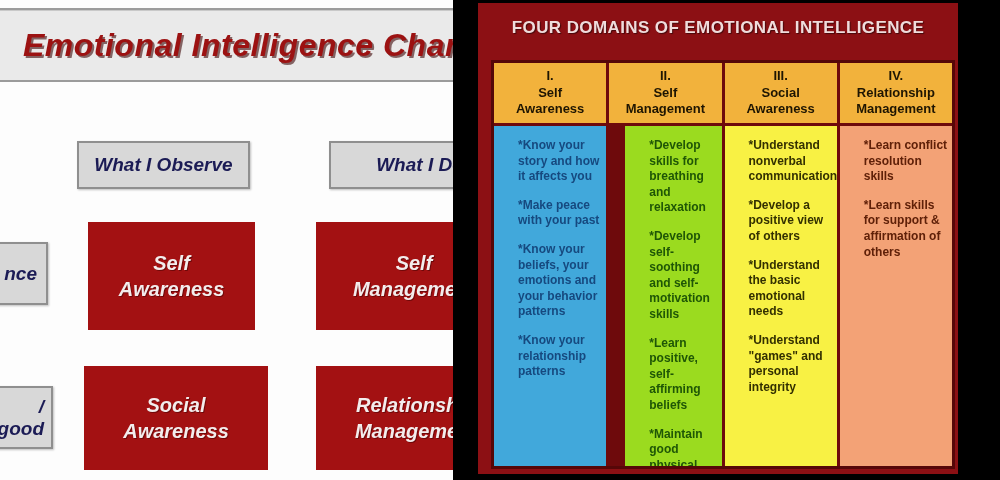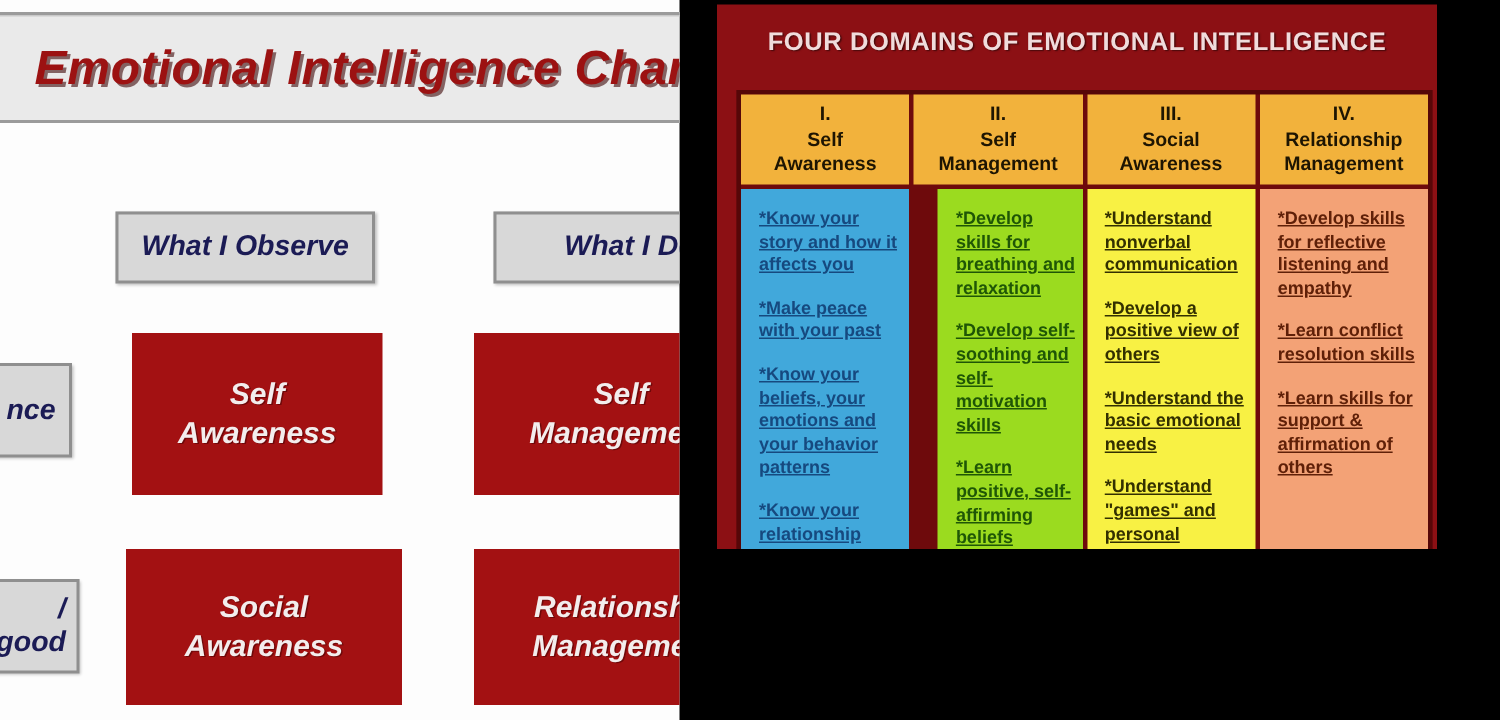--- a/index.html
+++ b/index.html
@@ -27,31 +27,31 @@
 
   .red-box { position:absolute; background:#A31112; color:#F3EDED; font-weight:bold; font-style:italic; font-size:20px;
              display:flex; flex-direction:column; align-items:center; justify-content:center; line-height:1.3;
              text-shadow:1px 1px 0 rgba(60,0,0,.5); white-space:nowrap; }
   .box-sa  { left:88px;  top:222px; width:167px; height:108px; }
   .box-sm  { left:316px; top:222px; width:196px; height:108px; }
   .box-soc { left:84px;  top:366px; width:184px; height:104px; }
   .box-rm  { left:316px; top:366px; width:200px; height:104px; }
 
   
-  .right-slide { position:absolute; left:478px; top:3px; width:480px; height:363px; background:#8C1014; overflow:hidden; }
+  .right-slide { position:absolute; left:478px; top:3px; width:480px; height:471px; background:#8C1014; overflow:hidden; }
   .right-title { position:absolute; left:0; top:15px; width:100%; text-align:center;
                  color:#F0DCDC; font-size:17px; font-weight:bold; letter-spacing:.4px; text-shadow:1px 1px 1px rgba(0,0,0,.5); }
 
   .ei-table { position:absolute; left:13px; top:57px; width:464px; height:409px; background:#6E0A0C;
               border:3px solid #560708; display:grid; grid-template-columns:1fr 1fr 1fr 1fr; grid-template-rows:60px 1fr; gap:3px; }
 
   .th { background:#F2B23C; color:#1E1502; font-weight:bold; font-size:13px; line-height:1.3;
         display:flex; flex-direction:column; align-items:center; justify-content:center; text-align:center; padding:2px; }
 
-  .td { font-weight:bold; font-size:12px; line-height:1.3; padding:12px 4px 0 12px; overflow:hidden;text-decoration:underline; }
+  .td { font-weight:bold; font-size:12px; line-height:1.3; padding:12px 4px 0 24px; overflow:hidden; }
   .td .item { margin-bottom:13px; }
 
   .col1 { background:#41A8DB; color:#16497F; }
   .col2 { background:#9BDB1F; color:#1F5606;margin-left:16px; }
   .col3 { background:#F8F144; color:#333000; }
   .col4 { background:#F3A276; color:#5F2008; }
 </style>
 </head>
 <body>
 
@@ -141,21 +141,20 @@
         <div class="item">*Learn positive, self-affirming beliefs</div>
         <div class="item">*Maintain good physical health</div>
       </div>
       <div class="td col3">
         <div class="item">*Understand nonverbal communication</div>
         <div class="item">*Develop a positive view of others</div>
         <div class="item">*Understand the basic emotional needs</div>
         <div class="item">*Understand "games" and personal integrity</div>
       </div>
       <div class="td col4">
-        <div class="item">*Develop skills for reflective listening and empathy</div>
         <div class="item">*Learn conflict resolution skills</div>
         <div class="item">*Learn skills for support &amp; affirmation of others</div>
       </div>
 
     </div>
   </div>
 
 </div>
 
 </body></html>

